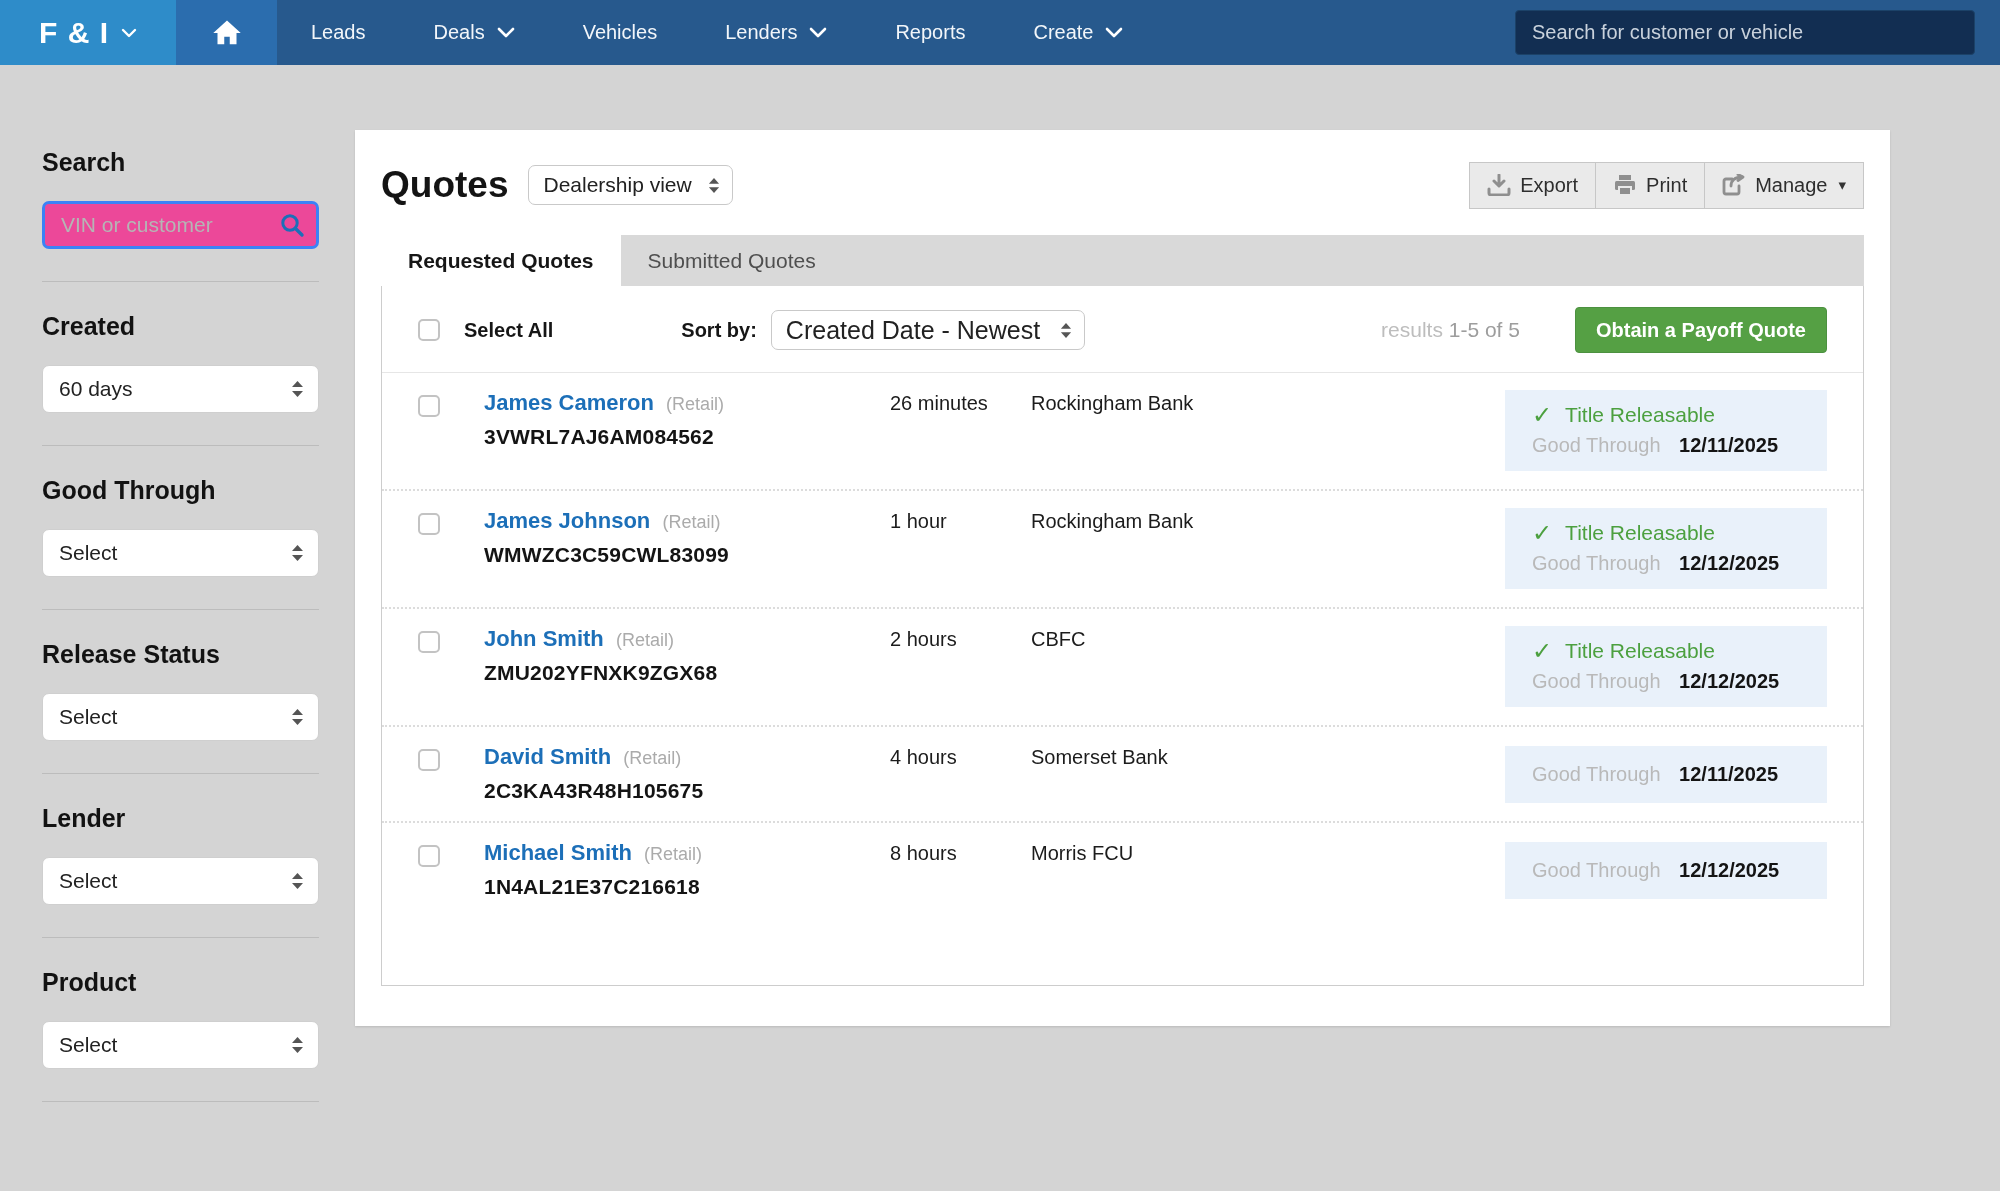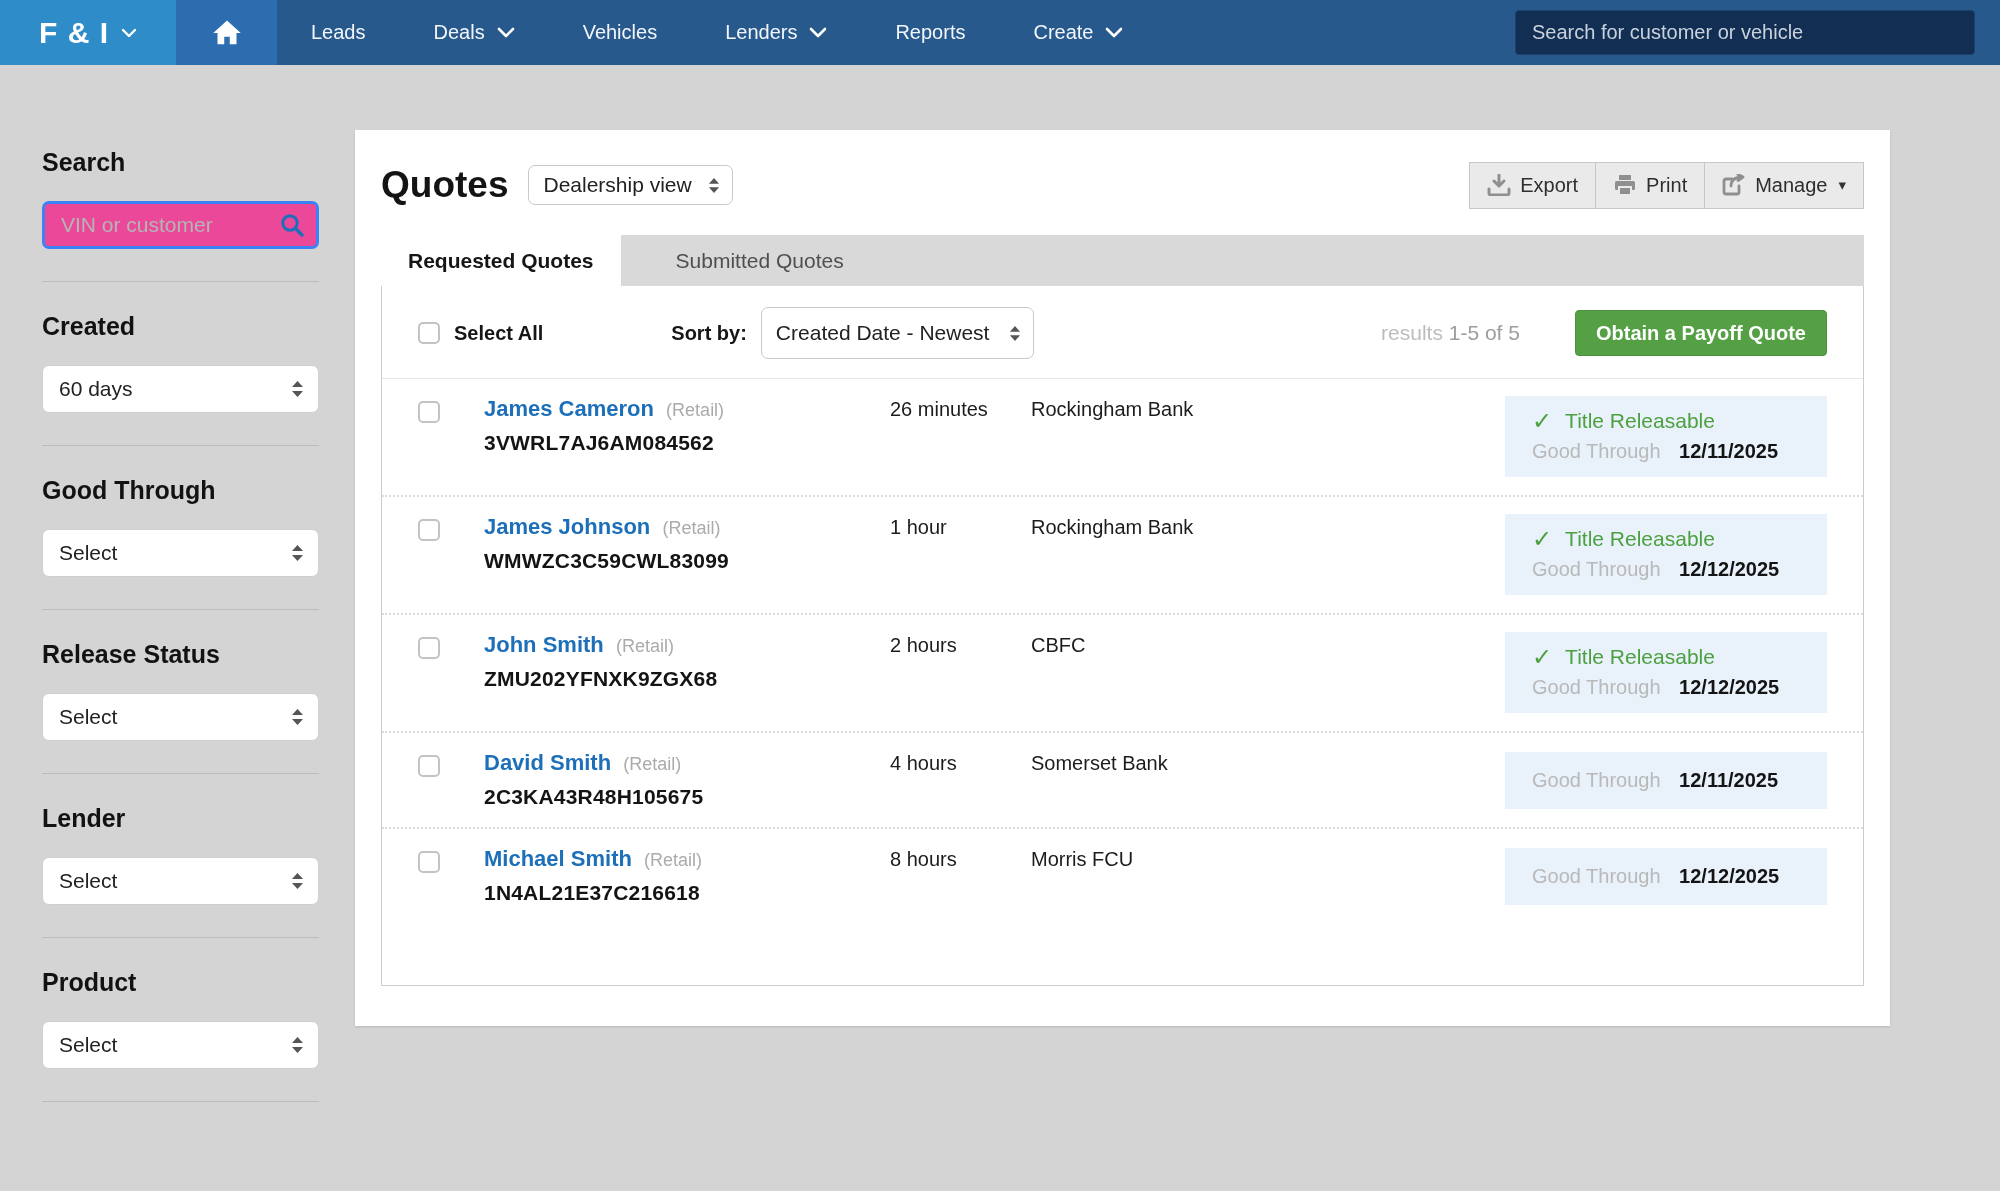--- a/index.html
+++ b/index.html
@@ -54,35 +54,35 @@
                  background:#fff; display:flex; align-items:center; gap:16px;
                  font-size:21px; color:#222; padding:0 12px 0 14px; cursor:pointer; }
   .toolbar { margin-left:auto; display:flex; }
   .tool-btn { display:flex; align-items:center; gap:9px; height:47px; padding:0 17px;
               background:#eaeaea; border:1px solid #c7c7c7; font-size:20px; color:#2e2e2e;
               cursor:pointer; }
   .tool-btn + .tool-btn { border-left:none; }
   .tool-caret { font-size:15px; color:#333; margin-left:2px; }
 
   
-  .tabbar { display:flex; background: var(--tabbar-bg, #D9D9D9); height:51px;gap:28px; }
+  .tabbar { display:flex; background: var(--tabbar-bg, #D9D9D9); height:51px; }
   .tab { display:flex; align-items:center; padding:0 27px; font-size:21px; cursor:pointer; }
   .tab.active { background:#fff; font-weight:bold; color:#161616; }
   .tab.inactive { color:#4f4f4f; }
 
   
   .listbox { border:1px solid #cdcdcd; border-top:none; height:700px; overflow:hidden; }
   .controls { display:flex; align-items:center; padding:21px 36px 19px 36px;
               border-bottom:1px solid #e6e6e6; }
   .checkbox { width:22px; height:22px; border:2px solid #c3c3c3; border-radius:5px;
               background:#fff; display:inline-block; cursor:pointer; flex:none; }
-  .select-all-label { font-size:20px; font-weight:bold; margin-left:14px; color:#161616; }
+  .select-all-label { font-size:20px; font-weight:bold; margin-left:24px; color:#161616; }
   .sortby-label { font-size:20px; font-weight:bold; margin-left:128px; color:#161616; }
-  .sort-select { height:52px; margin-left:14px; border:1px solid #c9c9c9; border-radius:7px;
-                 background:#fff; display:flex; align-items:center; gap:20px; font-size:21px;
+  .sort-select { height:40px; margin-left:14px; border:1px solid #c9c9c9; border-radius:7px;
+                 background:#fff; display:flex; align-items:center; gap:20px; font-size:25px;
                  color:#222; padding:0 12px 0 14px; cursor:pointer; }
   .results { margin-left:auto; font-size:21px; }
   .results .r1 { color:#bdbdbd; }
   .results .r2 { color:#9d9d9d; }
   .cta-btn { margin-left:55px; height:46px; background: var(--green-btn, #55A044);
              border:1px solid #4c9140; border-radius:4px; color:#fff; font-weight:bold;
              font-size:20px; padding:0 20px; cursor:pointer;
              font-family:"Liberation Sans","DejaVu Sans",sans-serif; }
 
   

